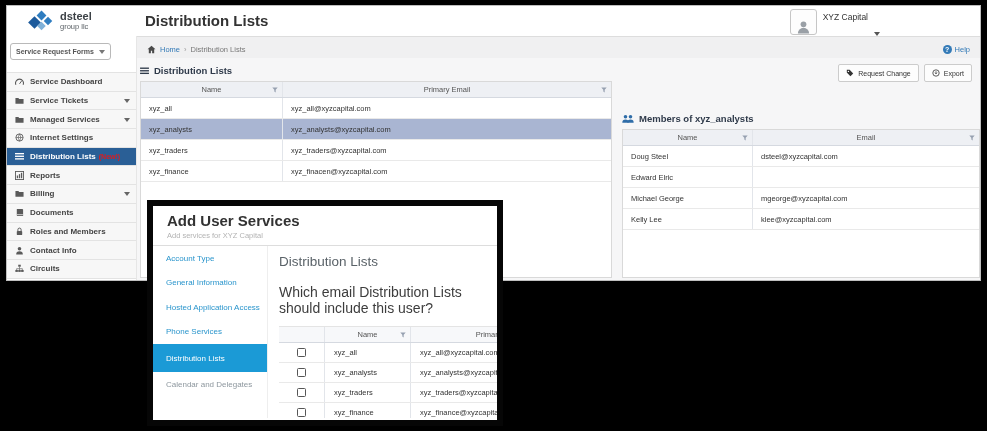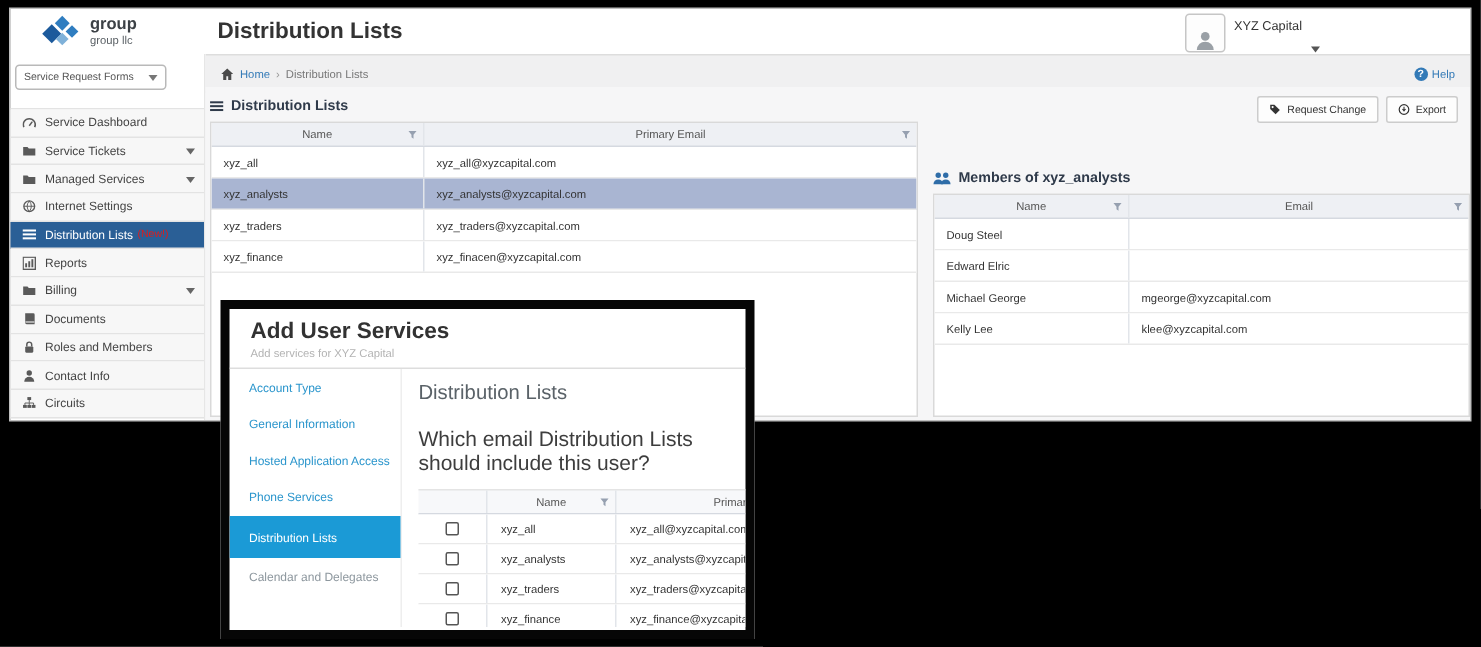--- a/index.html
+++ b/index.html
@@ -26,21 +26,21 @@
          border-top:1px solid #ddd;border-bottom:1px solid #e2e2e2;display:flex;align-items:center;
          padding:12px 10px;box-sizing:border-box;font-size:7.5px;}
   .crumb .ico-home{width:9px;height:9px;color:#4a4a4a;margin-right:4px;}
   .crumb a{color:#337ab7;text-decoration:none;}
   .crumb .sep{color:#999;margin:0 4px;}
   .crumb .cur{color:#777;}
   .help{margin-left:auto;display:flex;align-items:center;gap:3px;color:#337ab7;}
   .qmark{width:9px;height:9px;border-radius:50%;background:#337ab7;color:#fff;font-size:7px;font-weight:bold;
          display:flex;align-items:center;justify-content:center;}
   
-  .sidebar{position:absolute;left:0;top:30px;width:130px;bottom:0;background:#fff;border-right:1px solid #e6e6e6;box-sizing:border-box;}
+  .sidebar{position:absolute;left:0;top:30px;width:130px;bottom:0;background:#fff;border-right:1px solid #e6e6e6;box-sizing:border-box;font-weight:bold;}
   .sel-forms{position:absolute;left:3px;top:7px;width:101px;height:17px;border:1px solid #b9b9b9;border-radius:3px;
              background:#fff;font-size:7px;color:#555;display:flex;align-items:center;padding:0 5px;box-sizing:border-box;}
   .sel-forms .tri{margin-left:auto;border-top-color:#777;}
   .side-items{position:absolute;left:0;right:0;top:36px;border-top:1px solid #e3e3e3;}
   .side-item{height:18.7px;display:flex;align-items:center;background:#f7f7f7;border-bottom:1px solid #e3e3e3;
              padding:0 6px 0 8px;font-size:8px;color:#444;box-sizing:border-box;}
   .side-item .ico{width:9px;height:9px;color:#5a5a5a;margin-right:6px;flex:0 0 auto;}
   .side-item .caret{margin-left:auto;}
   .side-item .caret .tri{border-top-color:#666;}
   .side-item.sel{background:#2a5f96;color:#fff;}
@@ -101,21 +101,21 @@
 
     <div class="hdr">
       <div class="logo">
         <svg viewBox="0 0 30 24">
           <rect x="3" y="9" width="9" height="9" transform="rotate(45 7.5 13.5)" fill="#1c5a9c"></rect>
           <rect x="11" y="3" width="7" height="7" transform="rotate(45 14.5 6.5)" fill="#2f7dc0"></rect>
           <rect x="18" y="9" width="6" height="6" transform="rotate(45 21 12)" fill="#2f7dc0"></rect>
           <rect x="11.5" y="14" width="6" height="6" transform="rotate(45 14.5 17)" fill="#7fb1d9"></rect>
         </svg>
         <span class="brand">
-          <span class="b1">group</span>
+          <span class="b1">dsteel</span>
           <span class="b2">group llc</span>
         </span>
       </div>
       <div class="page-title">Distribution Lists</div>
       <div class="account">
         <span class="avatar">
           <svg viewBox="0 0 12 12">
             <circle cx="6" cy="4.2" r="2.3" fill="#9aa0a6"></circle>
             <path d="M1.5 11.5a4.5 4.5 0 0 1 9 0z" fill="#9aa0a6"></path>
           </svg>
@@ -354,20 +354,21 @@
             <span class="funnel">
               <svg viewBox="0 0 8 8">
                   <path d="M.4.5h7.2L4.9 3.8v3.5L3.1 6V3.8z" fill="currentColor"></path>
                 </svg>
             </span>
           </div>
         </div>
         <div id="members-rows">
             <div class="t-row">
               <div class="t-cell col-n">Doug Steel</div>
+              <div class="t-cell col-e">dsteel@xyzcapital.com</div>
             </div>
             <div class="t-row">
               <div class="t-cell col-n">Edward Elric</div>
             </div>
             <div class="t-row">
               <div class="t-cell col-n">Michael George</div>
               <div class="t-cell col-e">mgeorge@xyzcapital.com</div>
             </div>
             <div class="t-row">
               <div class="t-cell col-n">Kelly Lee</div>

